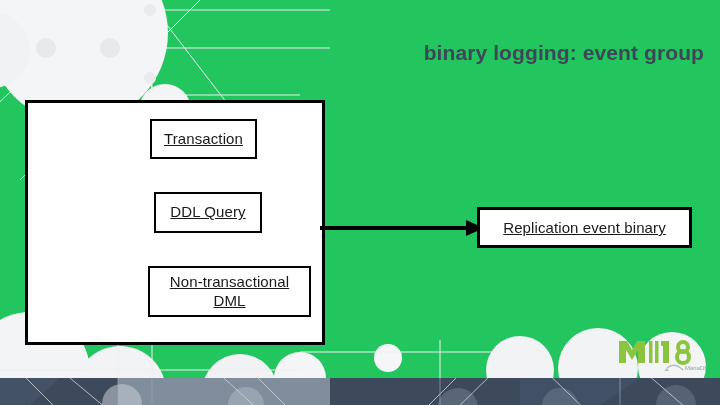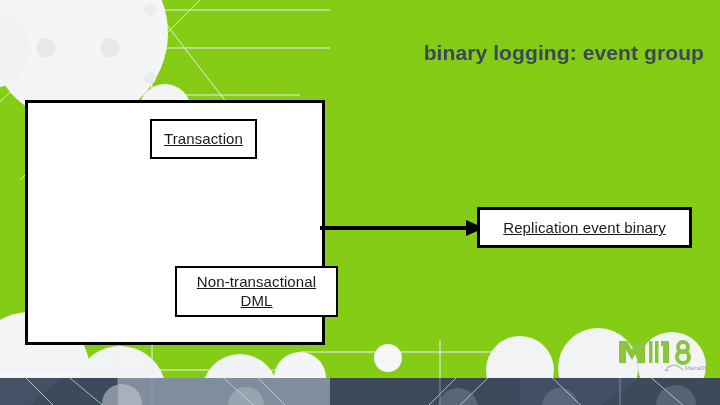--- a/index.html
+++ b/index.html
@@ -7,21 +7,21 @@
     padding: 0;
     background: #ffffff;
   }
   body {
     font-family: "Liberation Sans", sans-serif;
   }
   #slide {
     position: relative;
     width: 720px;
     height: 405px;
-    background: #84cc16;
+    background: #22c55e;
     overflow: hidden;
   }
 
   
   .bg-layer {
     position: absolute;
     inset: 0;
     pointer-events: none;
   }
   .bg-svg { position: absolute; top: 0; left: 0; }
@@ -67,21 +67,21 @@
   .inner-box .box-label {
     font-size: 15px;
     color: #1a1a1a;
     text-decoration: underline;
     line-height: 1.25;
     letter-spacing: 0.1px;
   }
 
   #box-transaction { left: 150px; top: 119px; width: 107px; height: 40px; }
   #box-ddl        { left: 154px; top: 192px; width: 108px; height: 41px; }
-  #box-ndml       { left: 148px; top: 266px; width: 163px; height: 51px; margin-left: 27px; }
+  #box-ndml       { left: 148px; top: 266px; width: 163px; height: 51px; }
 
   #box-replication {
     position: absolute;
     left: 477px; top: 207px; width: 215px; height: 41px;
     border: 3px solid #000000;
     background: #ffffff;
     box-sizing: border-box;
     display: flex; align-items: center; justify-content: center;
   }
   #box-replication .box-label {
@@ -168,20 +168,23 @@
   <div class="slide-title">binary logging: event group</div>
 
   <div class="diagram">
 
     <div class="outer-box"></div>
 
     <div class="inner-box" id="box-transaction">
       <span class="box-label">Transaction</span>
     </div>
 
+    <div class="inner-box" id="box-ddl">
+      <span class="box-label">DDL Query</span>
+    </div>
 
     <div class="inner-box" id="box-ndml">
       <span class="box-label">
         <span>Non-transactional</span><br>
         <span>DML</span>
       </span>
     </div>
 
     <svg class="arrow-svg" width="170" height="36" viewBox="0 0 170 36">
       <line x1="2" y1="18" x2="148" y2="18" stroke="#000000" stroke-width="4"></line>

